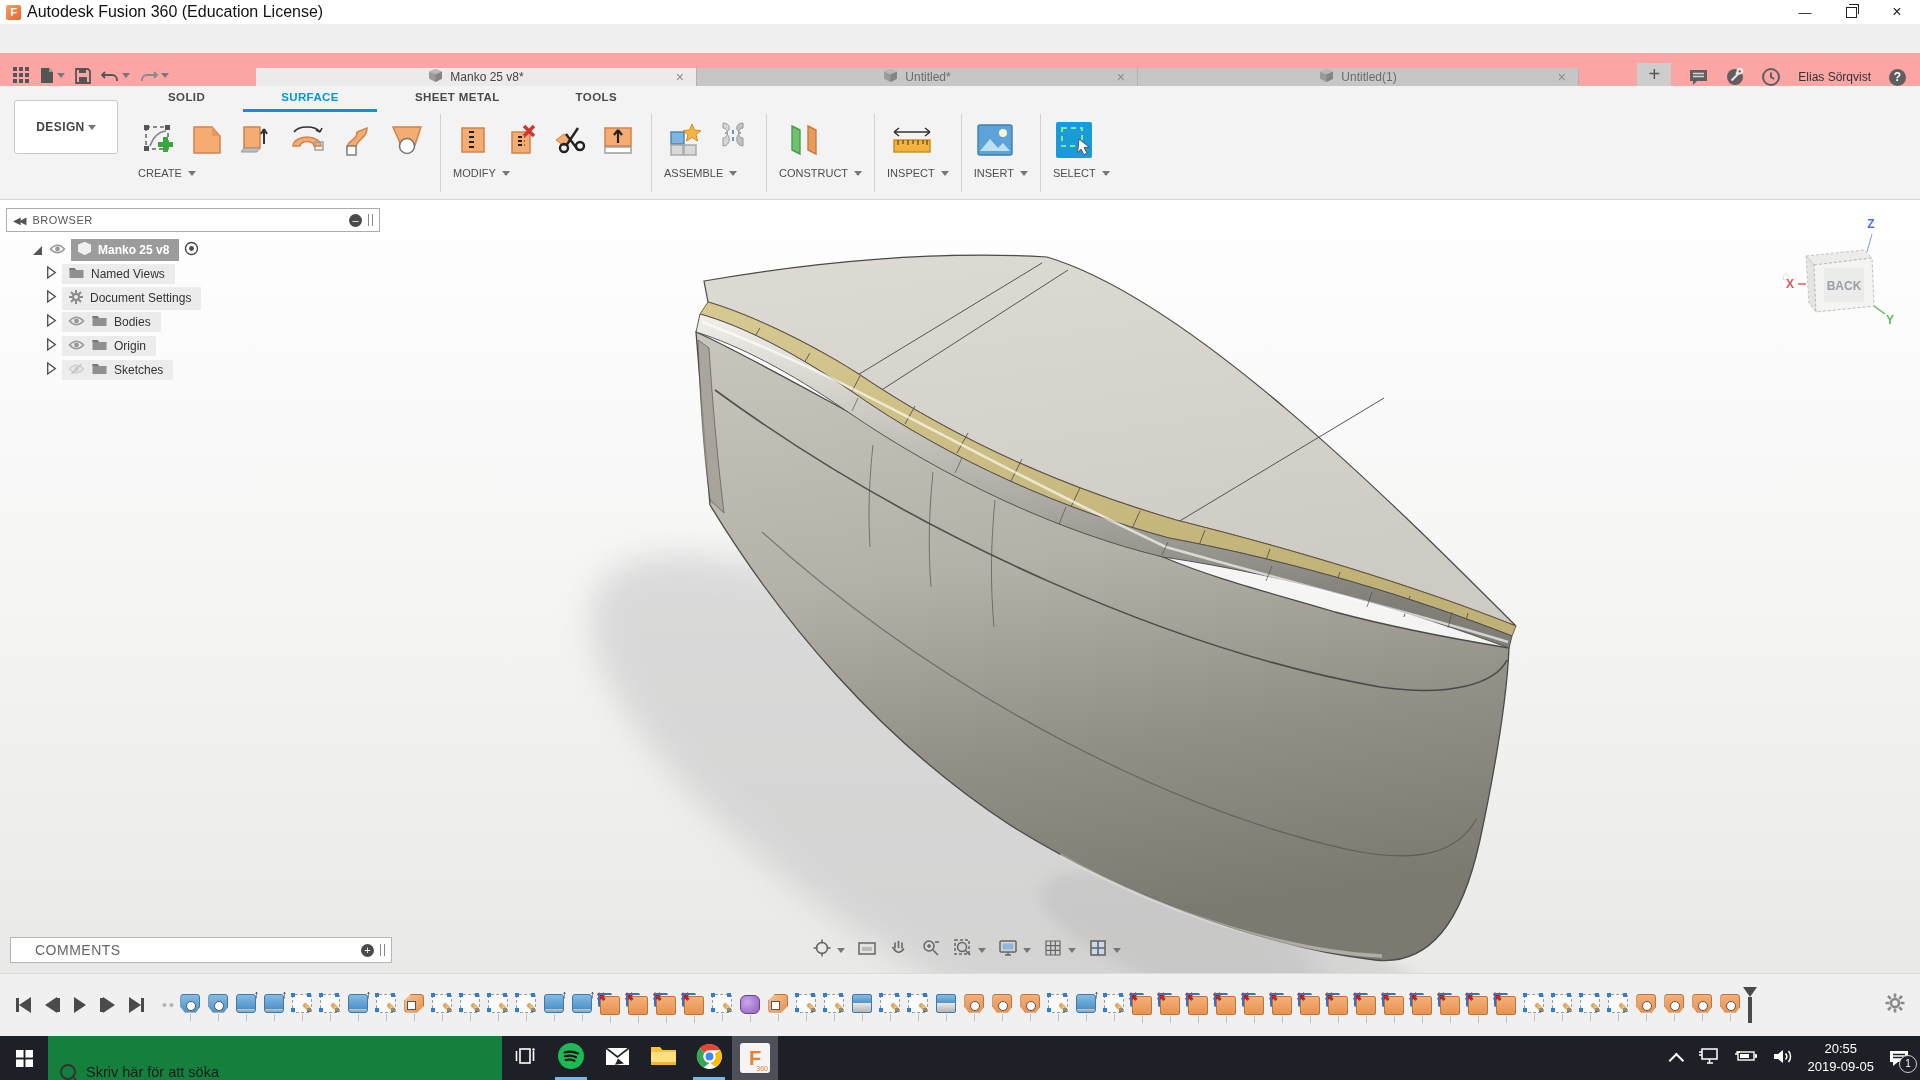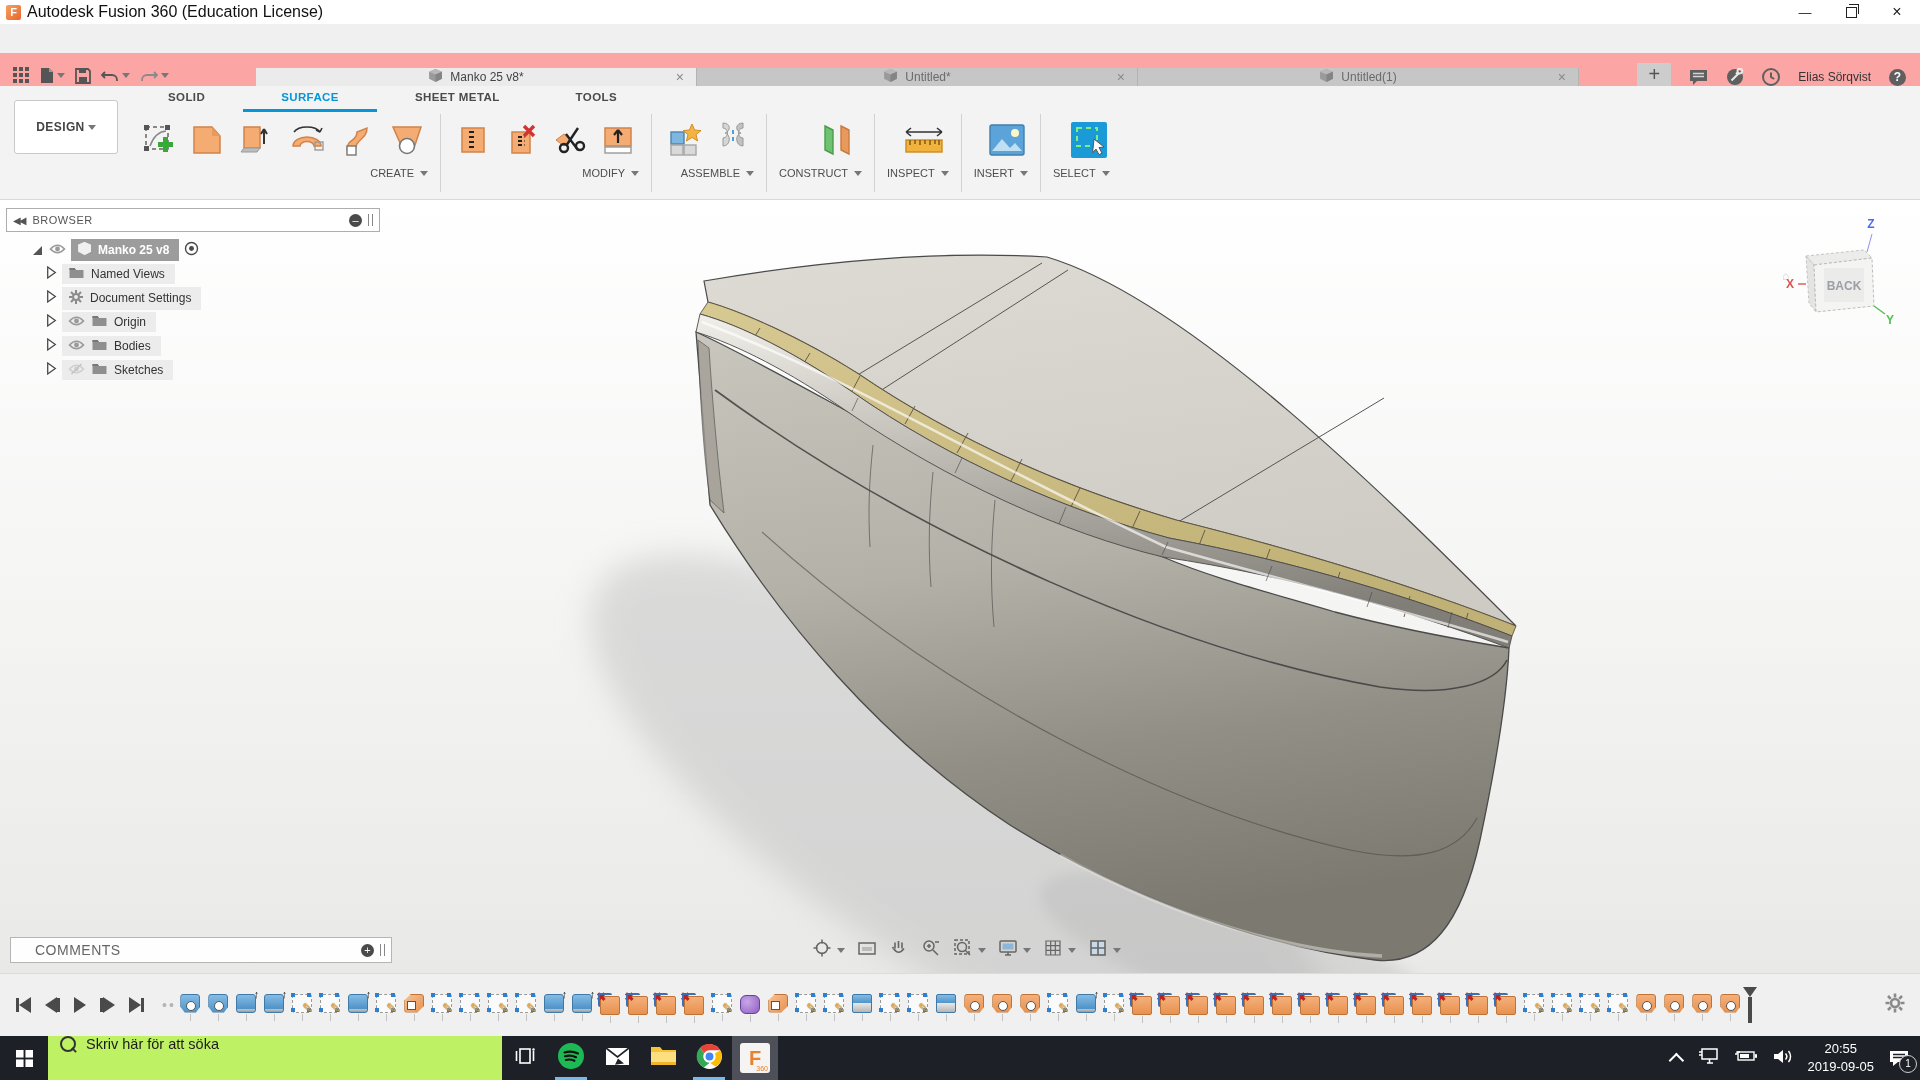--- a/index.html
+++ b/index.html
@@ -39,21 +39,21 @@
   .ribbon{height:113px;background:#f3f3f3;border-bottom:1px solid #d8d8d8;display:flex;flex:0 0 auto;}
   .design-btn{margin:14px 12px 0 14px;width:102px;height:52px;background:#fff;border:1px solid #c9c9c9;
       border-radius:3px;display:flex;align-items:center;justify-content:center;font-size:12px;
       font-weight:bold;color:#444;letter-spacing:.4px;flex:0 0 auto;}
   .ribbon-main{display:flex;flex-direction:column;flex:1 1 auto;}
   .ws-tabs{display:flex;gap:0;height:26px;align-items:flex-end;}
   .ws-tab{padding:4px 38px 6px;font-size:11.5px;font-weight:bold;color:#4a4a4a;letter-spacing:.4px;
       border-bottom:3px solid transparent;}
   .ws-tab.active{color:#0696d7;border-bottom-color:#0696d7;}
   .tool-row{display:flex;align-items:flex-start;height:60px;margin-top:2px;}
-  .tgroup{display:flex;flex-direction:column;align-items:flex-end;padding:0 8px;}
+  .tgroup{display:flex;flex-direction:column;align-items:flex-start;padding:0 8px;}
   .tgroup-icons{display:flex;align-items:center;gap:6px;height:52px;}
   .tgroup-label{font-size:11px;color:#4d4d4d;margin-top:1px;display:flex;align-items:center;gap:3px;}
   .tsep{width:1px;background:#d2d2d2;height:78px;margin:0 4px;}
   .tool{width:42px;height:46px;display:flex;align-items:center;justify-content:center;}
   .tool.wide{width:50px;}
   
   .viewport{position:relative;flex:1 1 auto;background:linear-gradient(180deg,#ffffff 0%,#f4f4f3 55%,#e9e9e8 100%);overflow:hidden;}
   .model-svg{position:absolute;left:0;top:0;width:1920px;height:804px;}
   
   .browser{position:absolute;left:6px;top:8px;width:374px;}
@@ -107,21 +107,21 @@
   .t-mirror-orange{background:linear-gradient(135deg,#f6c296,#e8914f);border:1px solid #bf7336;clip-path:polygon(35% 0,100% 0,100% 65%,65% 100%,0 100%,0 35%);}
   .t-mirror-orange:after{content:"";position:absolute;left:2px;bottom:2px;width:7px;height:7px;background:#fff;border:1px solid #555;}
   .t-offset-blue{background:linear-gradient(180deg,#85bce4 0%,#4f93c9 48%,#e8e8e8 48%,#b5b5b5 100%);border:1px solid #3e79a8;border-radius:2px;}
   .playhead{display:flex;flex-direction:column;align-items:center;margin-left:2px;}
   .playhead .flag{width:0;height:0;border-left:7px solid transparent;border-right:7px solid transparent;border-top:10px solid #4a4a4a;}
   .playhead .stem{width:4px;height:26px;background:#4a4a4a;}
   .tl-gear{margin-left:auto;margin-right:14px;}
   
   .taskbar{height:44px;background:#1d2027;display:flex;align-items:stretch;flex:0 0 auto;}
   .tb-start{width:48px;display:flex;align-items:center;justify-content:center;}
-  .tb-search{width:430px;background:#bef264;display:flex;align-items:flex-start;gap:10px;padding:0 12px;}
+  .tb-search{width:430px;background:#15803d;display:flex;align-items:flex-end;gap:10px;padding:0 12px;}
   .tb-search .mag{width:12px;height:12px;border:2px solid #333;border-radius:50%;position:relative;flex:0 0 auto;}
   .tb-search .mag:after{content:"";position:absolute;width:2px;height:6px;background:#333;transform:rotate(-45deg);left:11px;top:9px;}
   .tb-search .stext{font-size:14.5px;color:#1c1c1c;}
   .tb-apps{display:flex;align-items:stretch;}
   .tapp{width:46px;display:flex;align-items:center;justify-content:center;position:relative;}
   .tapp.active{background:#4d5058;}
   .tapp .runline{position:absolute;bottom:0;left:7px;right:7px;height:3px;background:#76b9ed;}
   .tray{margin-left:auto;display:flex;align-items:center;gap:14px;padding:0 10px;}
   .tray .chev{width:9px;height:9px;border-left:2px solid #fff;border-top:2px solid #fff;transform:rotate(45deg) translateY(3px);}
   .clockblock{color:#fff;font-size:13px;text-align:center;line-height:1.35;}
@@ -582,35 +582,35 @@
             <span class="indent"></span>
             <span><svg width="11" height="13" viewBox="0 0 10 12">
                 <path d="M1.5 1 8.5 6 1.5 11Z" fill="#fff" stroke="#4a4a4a" stroke-width="1.2"></path>
               </svg></span>
             <span class="label-strip"><span><svg width="17" height="12" viewBox="0 0 16 12">
                   <path d="M1 6Q8 -1.5 15 6 8 13.5 1 6Z" fill="none" stroke="#9a9a9a" stroke-width="1.6"></path>
                   <circle cx="8" cy="6" r="2.4" fill="#9a9a9a"></circle>
                 </svg></span><span><svg width="17" height="13" viewBox="0 0 16 13">
                   <path d="M1 2h5l1.5 2H15v8H1Z" fill="#8f8f8f"></path>
                   <path d="M1 2h5l1.5 2H1Z" fill="#777"></path>
-                </svg></span>Origin</span>
+                </svg></span>Bodies</span>
           </div>
           <div class="brow">
             <span class="indent"></span>
             <span class="indent"></span>
             <span><svg width="11" height="13" viewBox="0 0 10 12">
                 <path d="M1.5 1 8.5 6 1.5 11Z" fill="#fff" stroke="#4a4a4a" stroke-width="1.2"></path>
               </svg></span>
             <span class="label-strip"><span><svg width="17" height="12" viewBox="0 0 16 12">
                   <path d="M1 6Q8 -1.5 15 6 8 13.5 1 6Z" fill="none" stroke="#9a9a9a" stroke-width="1.6"></path>
                   <circle cx="8" cy="6" r="2.4" fill="#9a9a9a"></circle>
                 </svg></span><span><svg width="17" height="13" viewBox="0 0 16 13">
                   <path d="M1 2h5l1.5 2H15v8H1Z" fill="#8f8f8f"></path>
                   <path d="M1 2h5l1.5 2H1Z" fill="#777"></path>
-                </svg></span>Bodies</span>
+                </svg></span>Origin</span>
           </div>
           <div class="brow">
             <span class="indent"></span>
             <span class="indent"></span>
             <span><svg width="11" height="13" viewBox="0 0 10 12">
                 <path d="M1.5 1 8.5 6 1.5 11Z" fill="#fff" stroke="#4a4a4a" stroke-width="1.2"></path>
               </svg></span>
             <span class="label-strip"><span><svg width="17" height="12" viewBox="0 0 16 12">
                   <path d="M1 6Q8 -1.5 15 6 8 13.5 1 6Z" fill="none" stroke="#cfcfcf" stroke-width="1.6"></path>
                   <circle cx="8" cy="6" r="2.4" fill="#cfcfcf"></circle>

